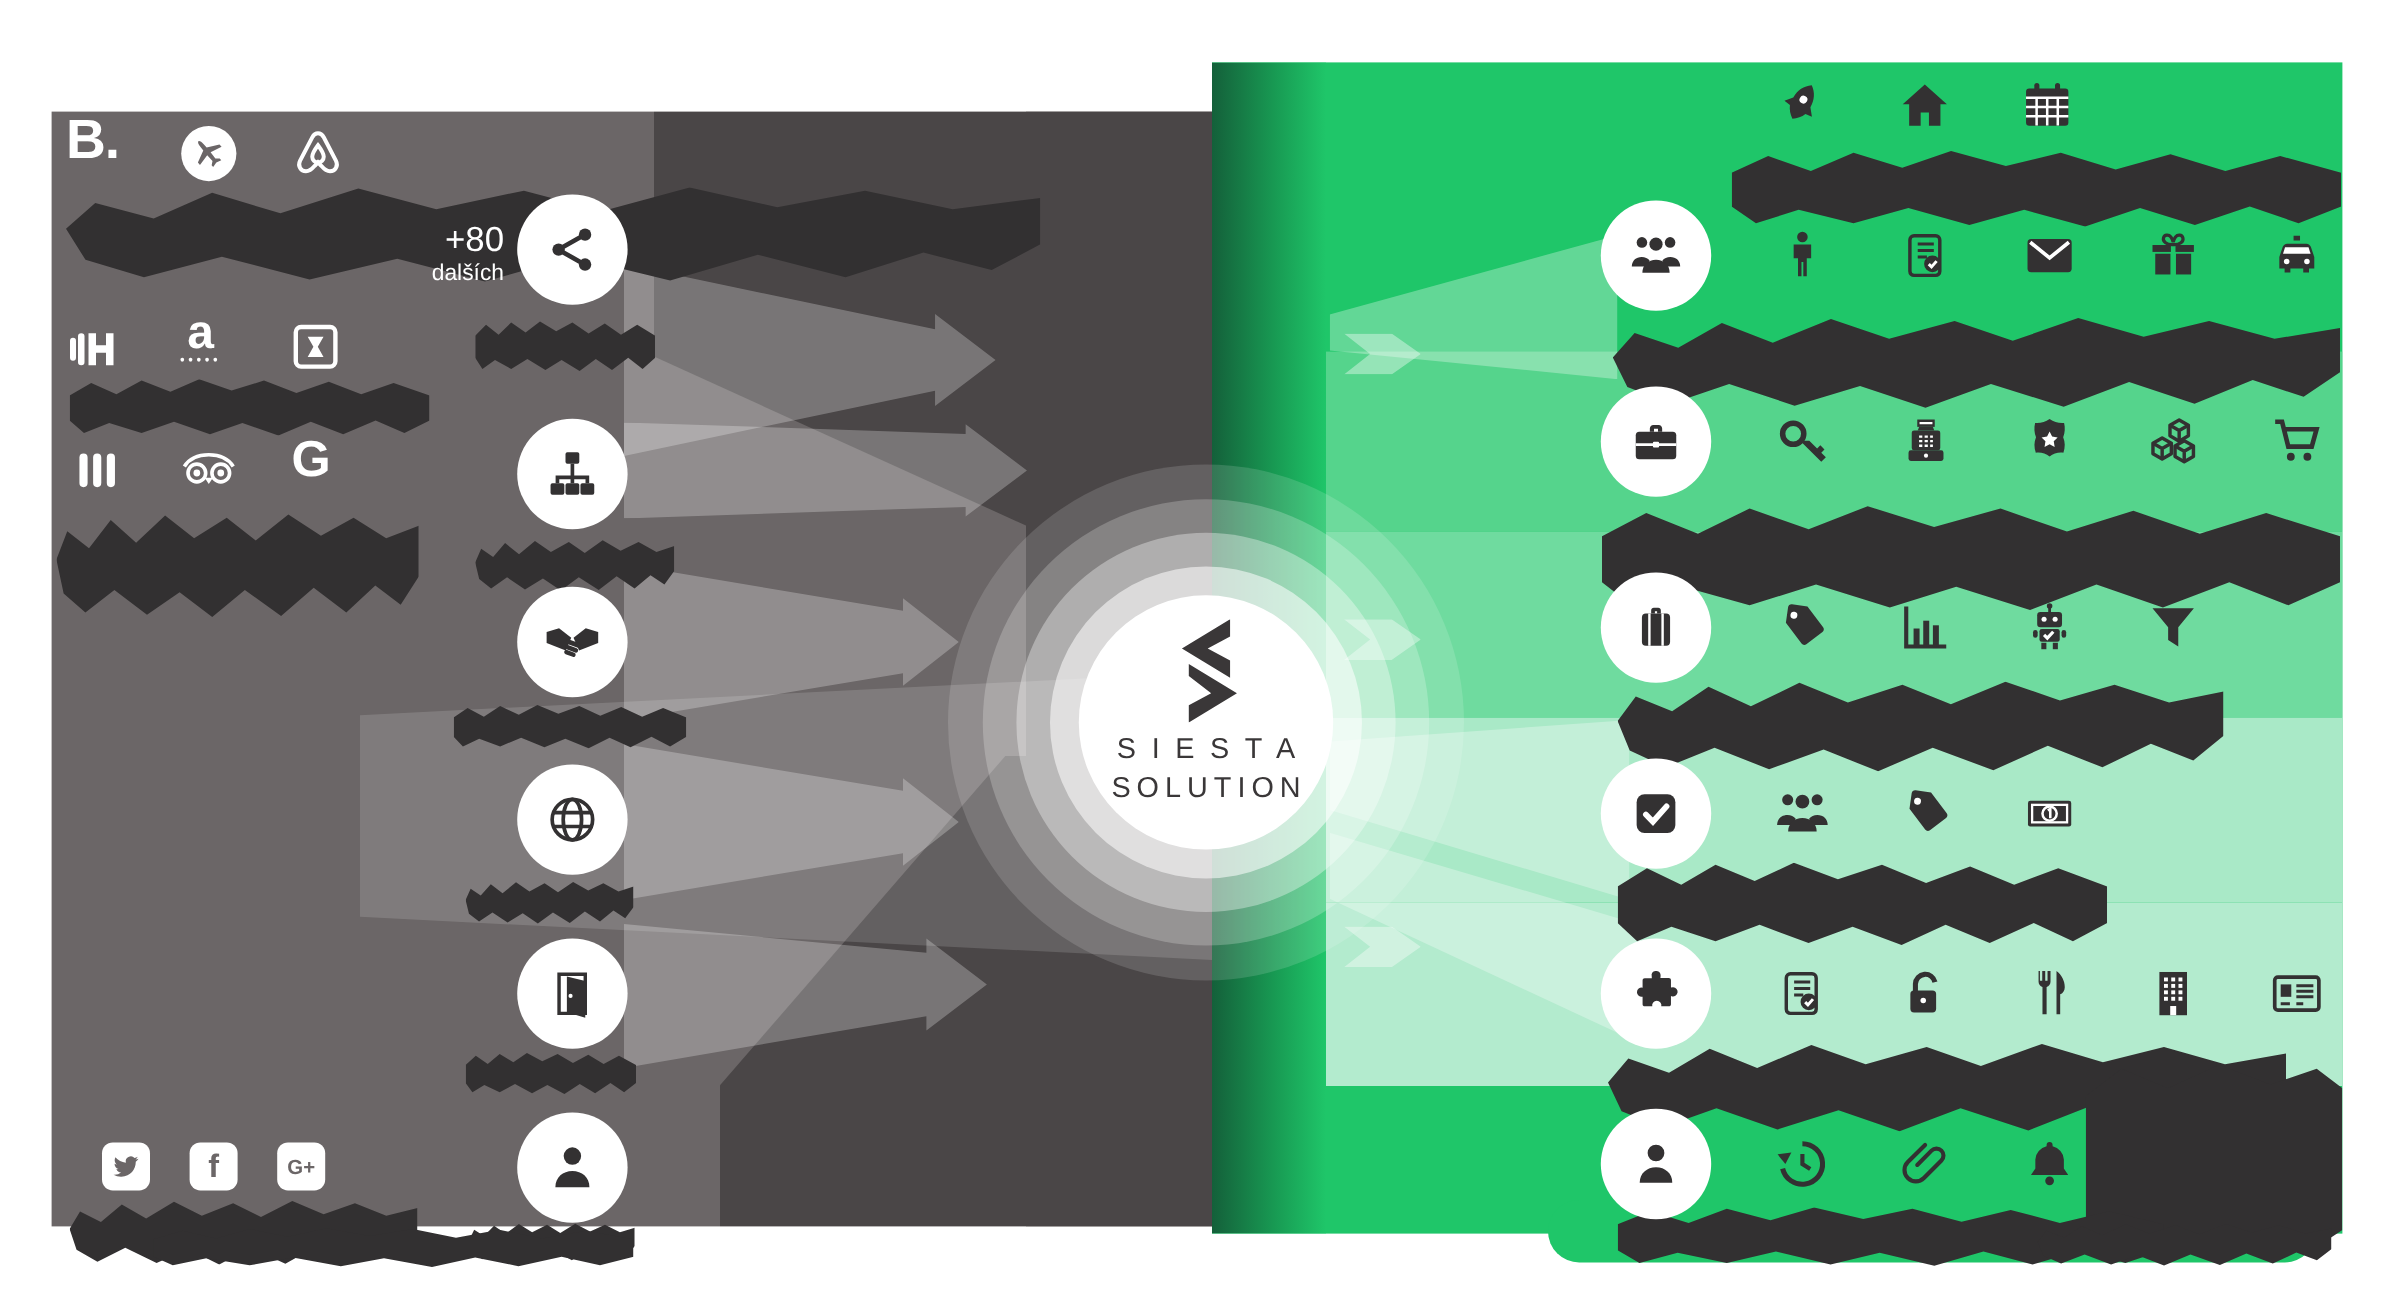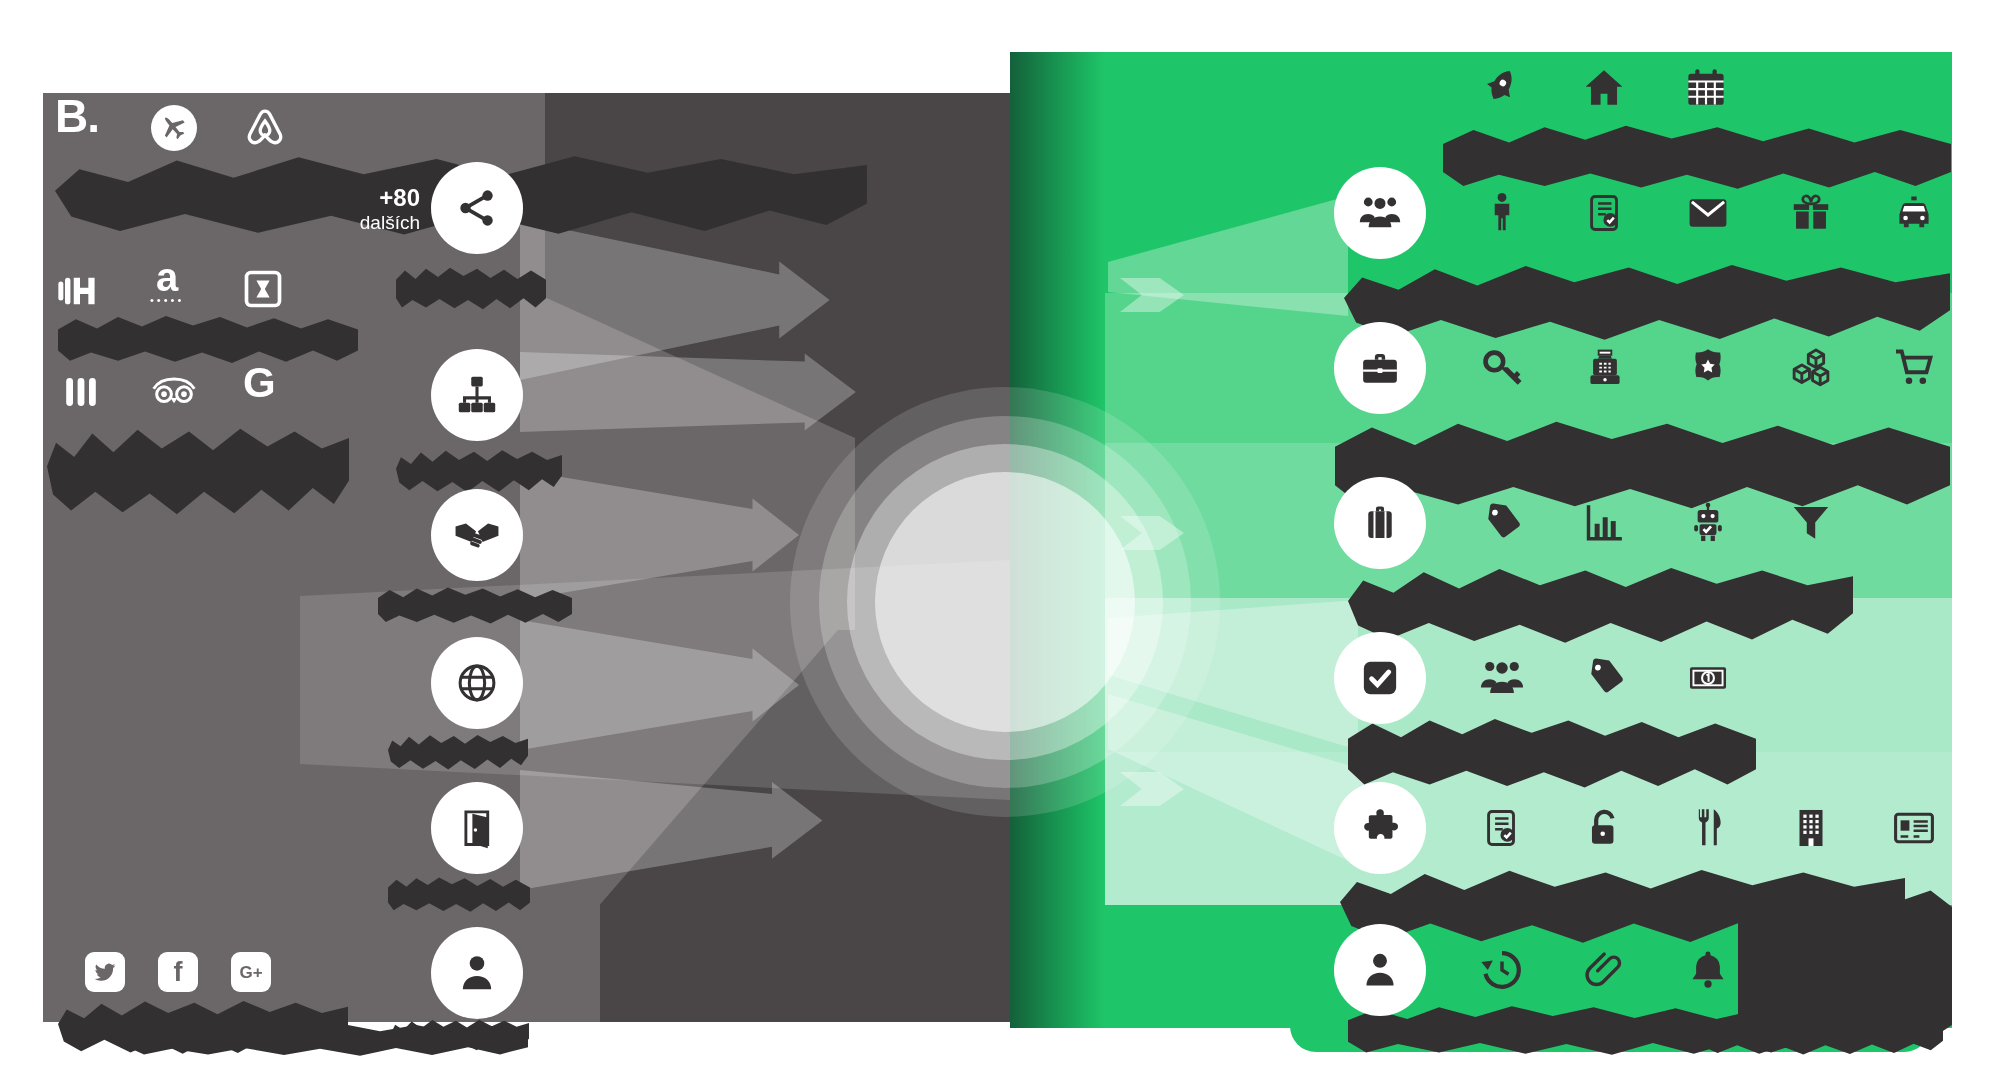--- a/index.html
+++ b/index.html
@@ -24,21 +24,21 @@
   .ricon{position:absolute;color:var(--ink2,#333132);z-index:6;}
   .ricon svg,.node svg,.logo svg,.social svg{display:block;}
   .logo{position:absolute;color:#fff;z-index:6;}
   .logo-text{font-weight:bold;line-height:.9;letter-spacing:-1px;}
   .plane-badge{width:46px;height:46px;background:#fff;border-radius:50%;display:flex;
                align-items:center;justify-content:center;color:var(--gray-bg,#6b6667);}
   .agoda{display:flex;flex-direction:column;align-items:center;gap:3px;}
   .agoda-a{font-size:40px;font-weight:bold;line-height:.75;}
   .agoda-dots{font-size:11px;letter-spacing:3px;line-height:1;}
   .more{position:absolute;left:308px;top:184px;width:112px;text-align:right;color:#fff;z-index:6;line-height:1.15;}
-  .more-count{display:block;font-size:24px;font-weight:bold;}
+  .more-count{display:block;font-size:29px;font-weight:normal;}
   .more-sub{display:block;font-size:19px;}
   .social{position:absolute;width:40px;height:40px;background:#fff;border-radius:9px;color:var(--gray-bg,#6b6667);
           display:flex;align-items:center;justify-content:center;font-weight:bold;z-index:6;}
   .social .glyph-f{font-size:27px;line-height:1;}
   .social .glyph-gp{font-size:17px;line-height:1;letter-spacing:0;}
   #hub{position:absolute;left:899px;top:496px;width:212px;height:212px;background:#fff;border-radius:50%;z-index:7;
        display:flex;flex-direction:column;align-items:center;}
   #hub svg{margin-top:20px;color:#3a3738;fill:#3a3738;}
   .brand1{margin-top:9px;font-size:24px;letter-spacing:13px;text-indent:13px;color:#3a3738;}
   .brand2{margin-top:4px;font-size:24px;letter-spacing:5px;text-indent:5px;color:#3a3738;}
@@ -359,20 +359,28 @@
   <div class="scr v1" style="left:1340px;top:866px;width:565px;height:80px"></div>
   <div class="scr v3" style="left:1738px;top:884px;width:214px;height:164px"></div>
   <div class="scr v2" style="left:1348px;top:1004px;width:455px;height:54px"></div>
   <div class="scr v1" style="left:1698px;top:1018px;width:245px;height:38px"></div>
 
   <div class="more">
     <span class="more-count">+80</span>
     <span class="more-sub">dalších</span>
   </div>
 
+  <div id="hub">
+    <svg viewBox="0 0 100 120" width="72" height="86">
+      <path d="M78 0 22 34 78 68 78 48 52 34 78 20Z"></path>
+      <path d="M30 52 86 86 30 120 30 100 56 86 30 66Z"></path>
+    </svg>
+    <div class="brand1">SIESTA</div>
+    <div class="brand2">SOLUTION</div>
+  </div>
 
 <div class="logo logo-text" style="left: 55px; top: 96px; font-size: 46px;">B.</div>
     <div class="logo plane-badge" style="left: 151px; top: 105px;">
       <svg width="34" height="34" viewBox="0 0 24 24" aria-hidden="true">
         <use href="#plane-logo"></use>
       </svg>
     </div>
     <div class="logo" style="left: 240px; top: 104px;">
       <svg width="50" height="50" viewBox="0 0 24 24" aria-hidden="true">
         <use href="#airbnb-logo"></use>

